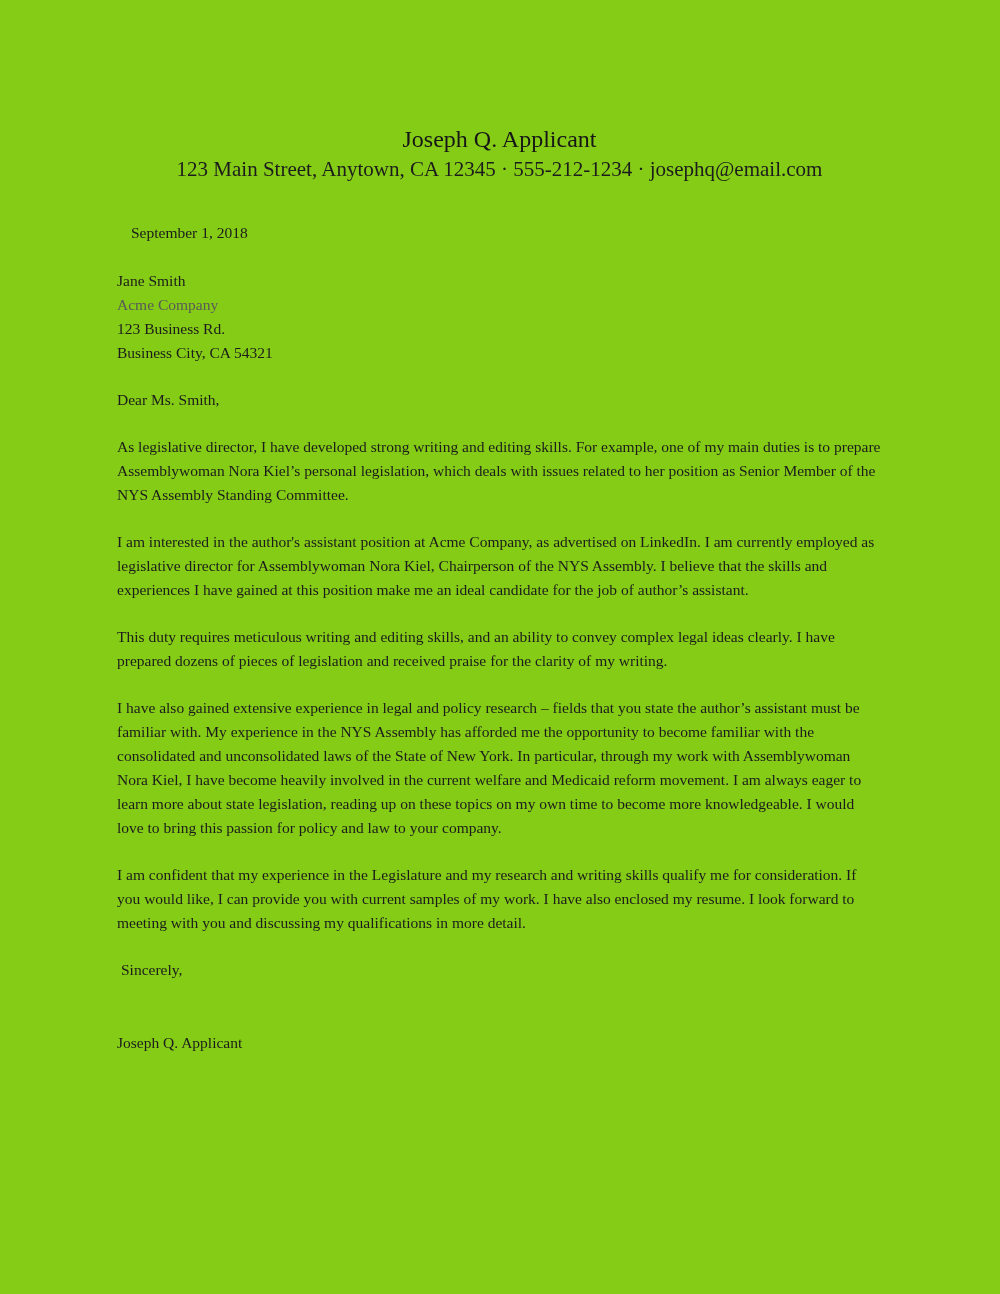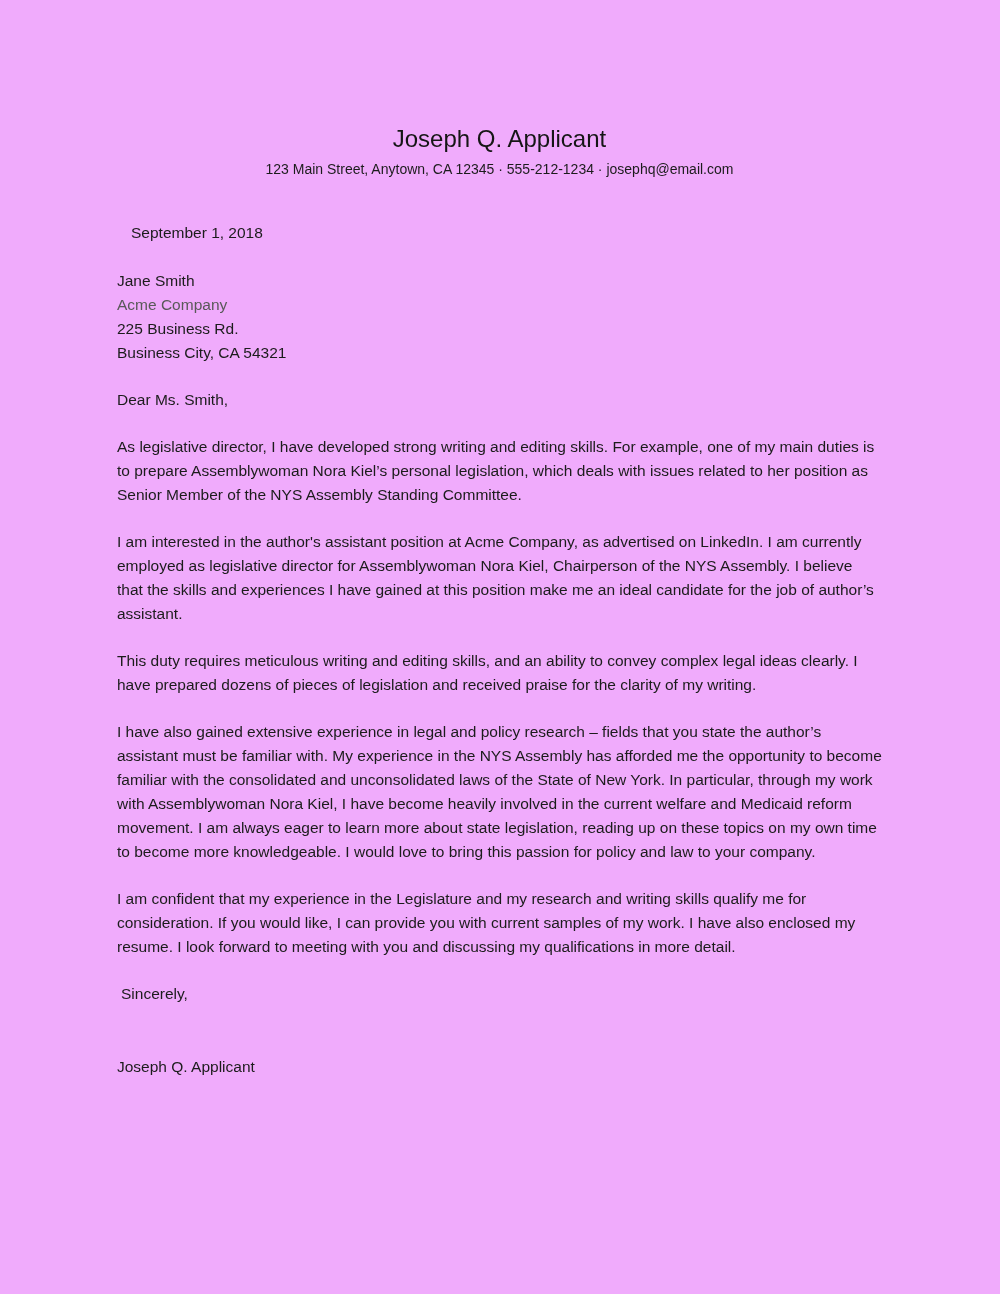--- a/index.html
+++ b/index.html
@@ -5,41 +5,41 @@
   html, body {
     margin: 0;
     padding: 0;
     background: #f6f6f6;
   }
   .page {
     position: relative;
     width: 1000px;
     height: 1294px;
     box-sizing: border-box;
-    background: #f0abfc;
+    background: #84cc16;
     padding: 124px 118px 40px 117px;
-    font-family: Liberation Sans, sans-serif;
+    font-family: Liberation Serif, serif;
     color: #1c1c1c;
     font-size: 15.5px;
     line-height: 24px;
     overflow: hidden;
   }
   .letter-header {
     text-align: center;
     margin-bottom: 42px;
   }
   .applicant-name {
     font-size: 24px;
     line-height: 30px;
     font-weight: 400;
     color: #161616;
     margin-bottom: 5px;
   }
   .applicant-contact {
-    font-size: 14px;
+    font-size: 21px;
     line-height: 20px;
     color: #1c1c1c;
   }
   .date-line {
     margin-bottom: 24px;
     margin-left: 14px;
   }
   .recipient-block {
     margin-bottom: 23px;
   }
@@ -69,21 +69,21 @@
   <header class="letter-header">
     <div class="applicant-name">Joseph Q. Applicant</div>
     <div class="applicant-contact">123 Main Street, Anytown, CA 12345 · 555-212-1234 · josephq@email.com</div>
   </header>
 
   <div class="date-line">September 1, 2018</div>
 
   <div class="recipient-block">
     <div>Jane Smith</div>
     <div class="company">Acme Company</div>
-    <div>225 Business Rd.</div>
+    <div>123 Business Rd.</div>
     <div>Business City, CA 54321</div>
   </div>
 
   <div class="salutation">Dear Ms. Smith,</div>
 
   <p class="para">As legislative director, I have developed strong writing and editing skills. For example, one of my main duties is to prepare Assemblywoman Nora Kiel’s personal legislation, which deals with issues related to her position as Senior Member of the NYS Assembly Standing Committee.</p>
 
   <p class="para">I am interested in the author's assistant position at Acme Company, as advertised on LinkedIn. I am currently employed as legislative director for Assemblywoman Nora Kiel, Chairperson of the NYS Assembly. I believe that the skills and experiences I have gained at this position make me an ideal candidate for the job of author’s assistant.</p>
 
   <p class="para">This duty requires meticulous writing and editing skills, and an ability to convey complex legal ideas clearly. I have prepared dozens of pieces of legislation and received praise for the clarity of my writing.</p>

